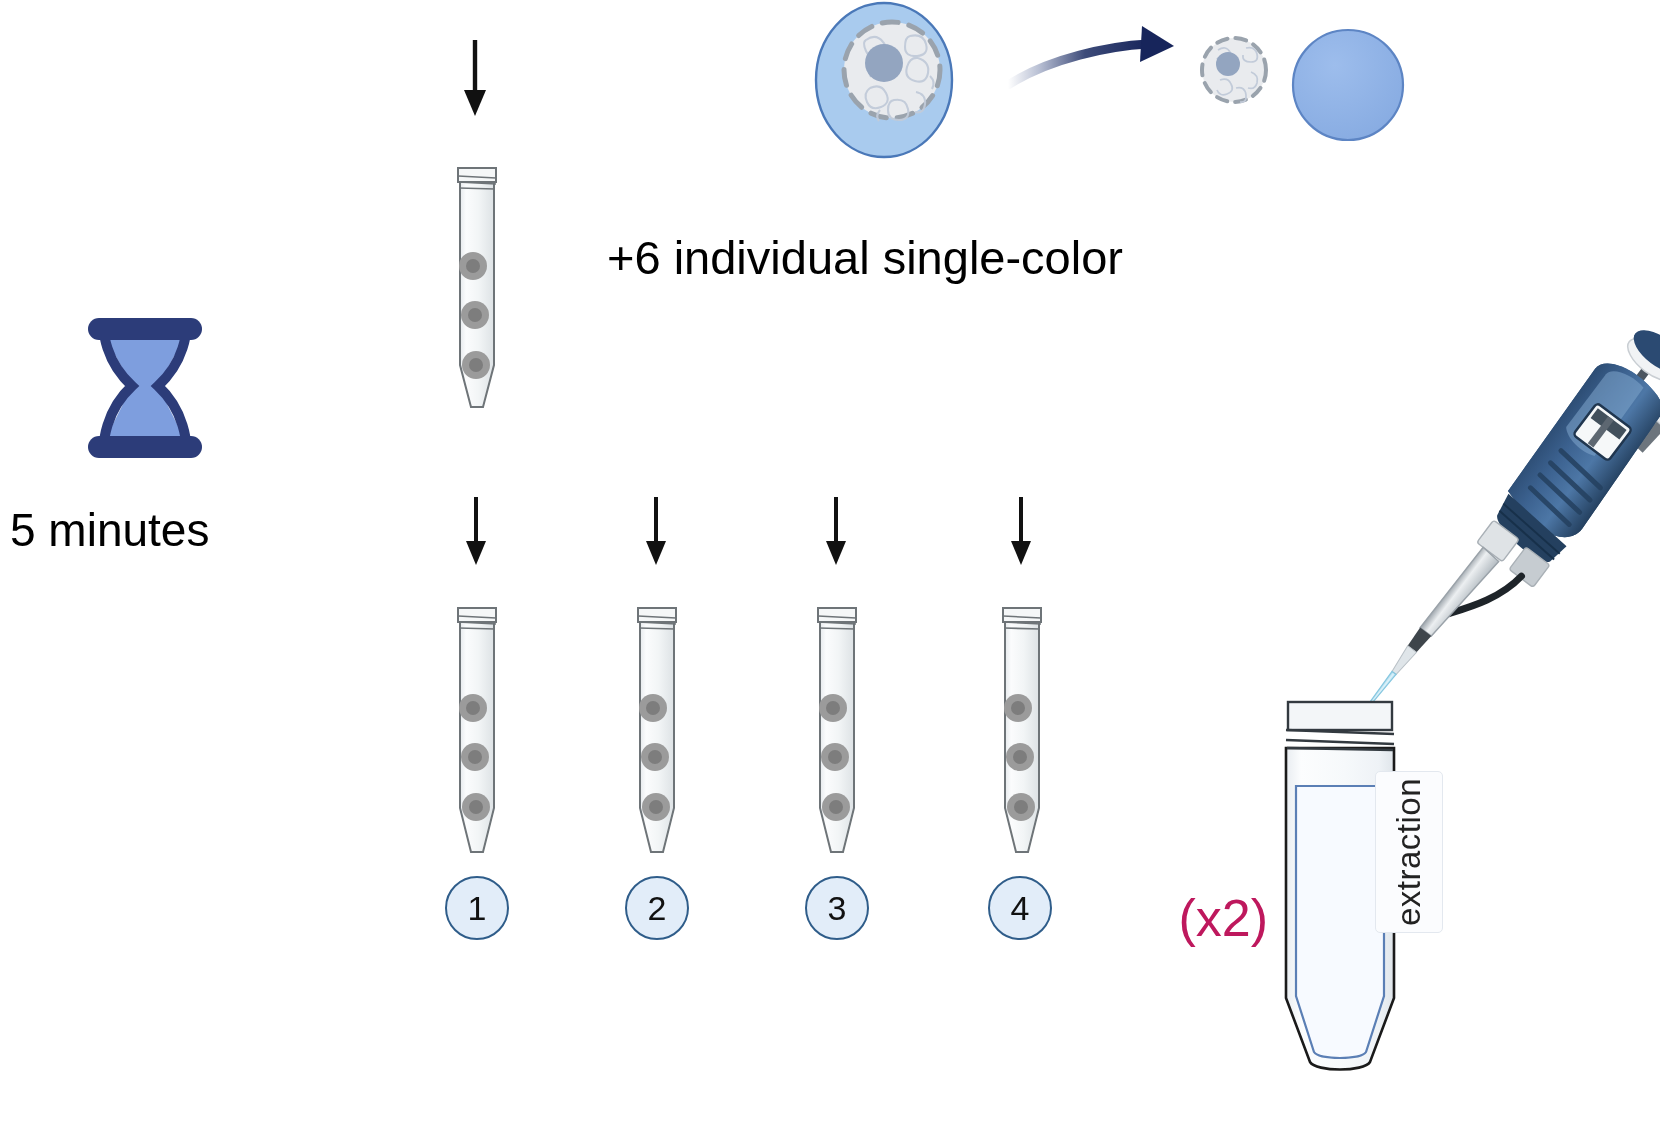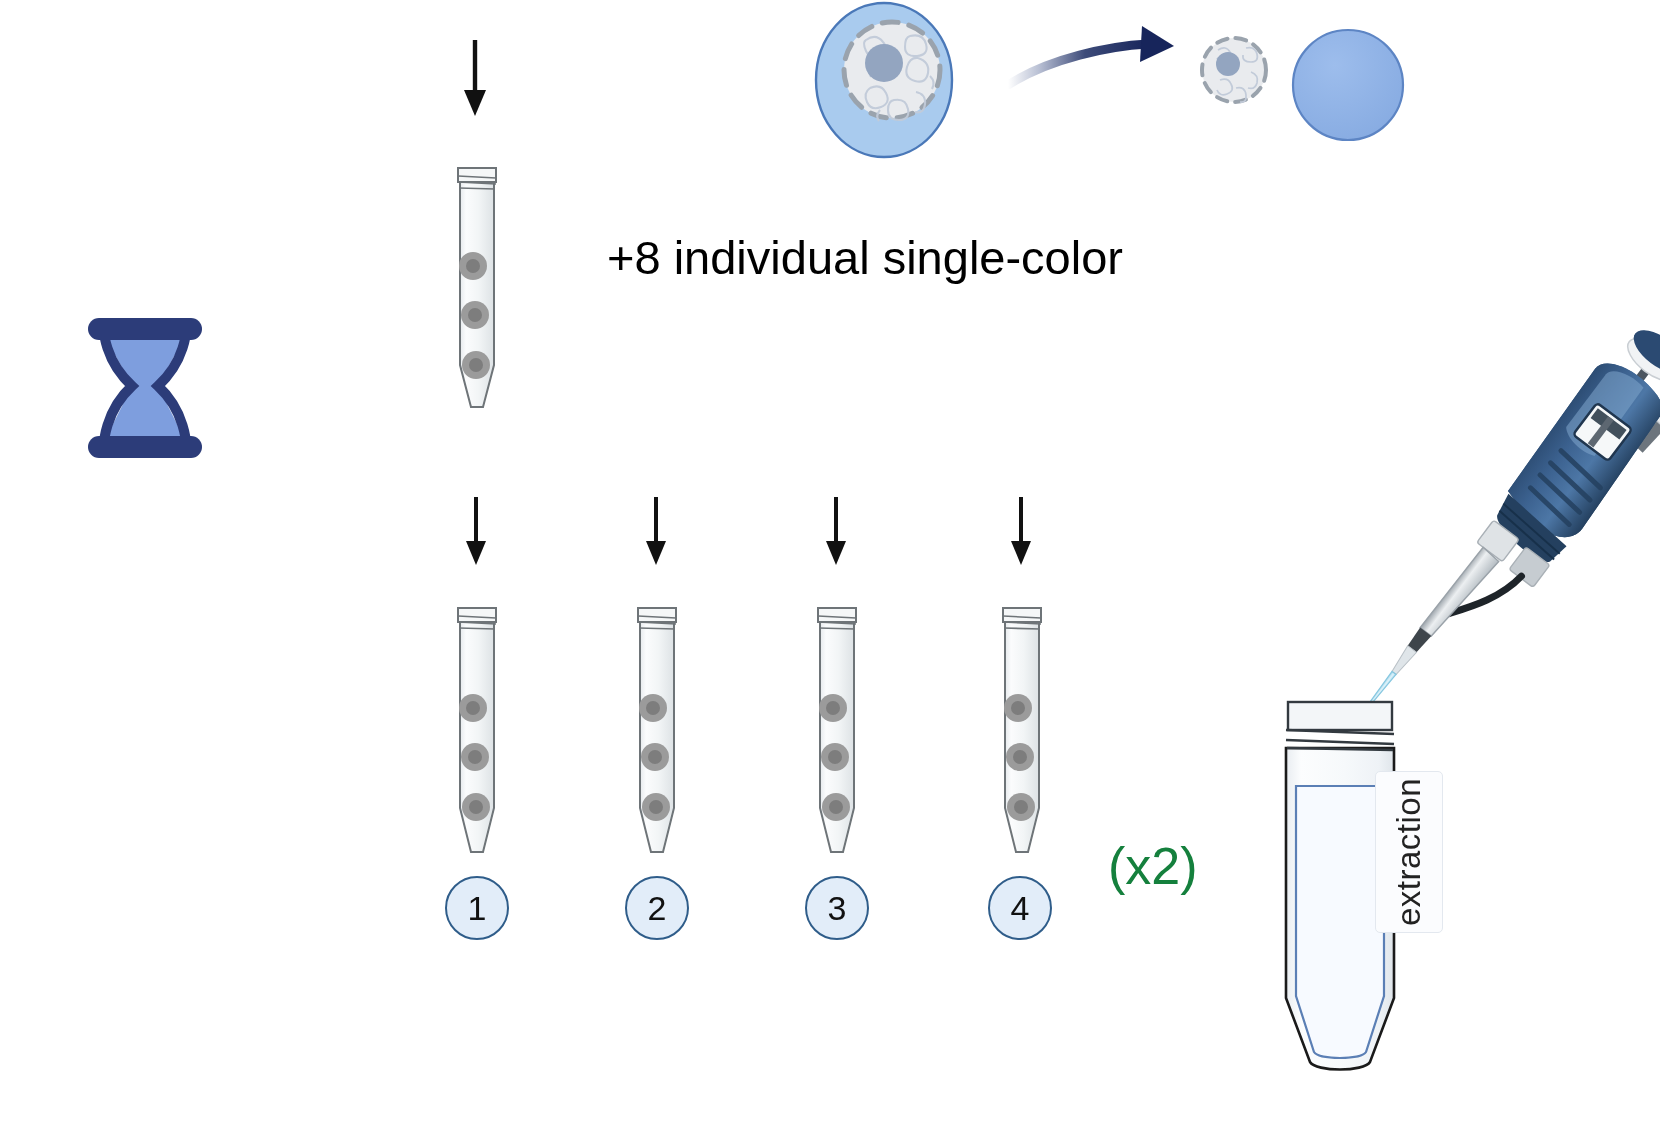--- a/index.html
+++ b/index.html
@@ -17,22 +17,22 @@
   .label-minutes{
     left:10px;top:505px;width:290px;
     font-size:46px;line-height:1.1;color:#000;text-align:left;
     white-space:nowrap;
   }
   .label-controls{
     left:545px;top:230px;width:640px;
     font-size:47px;line-height:1.18;text-align:center;color:#000;
   }
   .label-x2{
-    left:1108px;top:840px;width:160px;
-    font-size:52px;line-height:1;color:#15803d;text-align:left;
+    left:1108px;top:892px;width:160px;
+    font-size:52px;line-height:1;color:#be185d;text-align:right;
   }
 
   
   .num-circle{
     width:64px;height:64px;border-radius:50%;
     background:#e2edf9;border:2.2px solid #2f5d8a;
     display:flex;align-items:center;justify-content:center;
     font-size:34px;color:#111;box-sizing:border-box;
   }
 
@@ -62,20 +62,21 @@
 
       <path d="M34,30 C34,30 34,60 62,86 C34,112 34,145 34,145" fill="none" stroke="#2c3c79" stroke-width="10" stroke-linecap="round"></path>
       <path d="M116,30 C116,30 116,60 88,86 C116,112 116,145 116,145" fill="none" stroke="#2c3c79" stroke-width="10" stroke-linecap="round"></path>
 
       <rect x="18" y="18" width="114" height="22" rx="11" fill="#2c3c79"></rect>
 
       <rect x="18" y="136" width="114" height="22" rx="11" fill="#2c3c79"></rect>
     </svg>
   </div>
 
+  <div class="abs label-minutes">5 minutes</div>
 
   <div class="abs" style="left:810px;top:0px;width:620px;height:165px;">
     <svg width="620" height="165" viewBox="0 0 620 165">
       <defs>
         <linearGradient id="arrGrad" x1="0" y1="0" x2="1" y2="0">
           <stop offset="0%" stop-color="#ffffff"></stop>
           <stop offset="22%" stop-color="#b9c0d4"></stop>
           <stop offset="55%" stop-color="#3d4b79"></stop>
           <stop offset="100%" stop-color="#17255b"></stop>
         </linearGradient>
@@ -159,21 +160,21 @@
           <circle cx="31" cy="106" r="7" fill="#7d7d7d"></circle>
         <circle cx="33" cy="155" r="14" fill="#9b9b9b"></circle>
           <circle cx="33" cy="155" r="7" fill="#7d7d7d"></circle>
         <circle cx="34" cy="205" r="14" fill="#9b9b9b"></circle>
           <circle cx="34" cy="205" r="7" fill="#7d7d7d"></circle>
       </g>
     </svg>
   </div>
 
   <div class="abs label-controls">
-    <div>+8 individual single-color</div>
+    <div>+6 individual single-color</div>
   </div>
 
   <div class="abs" style="left:458px;top:495px;width:36px;height:72px;">
     <svg width="36" height="72" viewBox="0 0 36 72">
         <line x1="18" y1="2" x2="18" y2="50" stroke="#111" stroke-width="4"></line>
         <path d="M8,46 L28,46 L18,70 Z" fill="#111"></path>
       </svg>
   </div>
   <div class="abs" style="left:638px;top:495px;width:36px;height:72px;">
     <svg width="36" height="72" viewBox="0 0 36 72">

